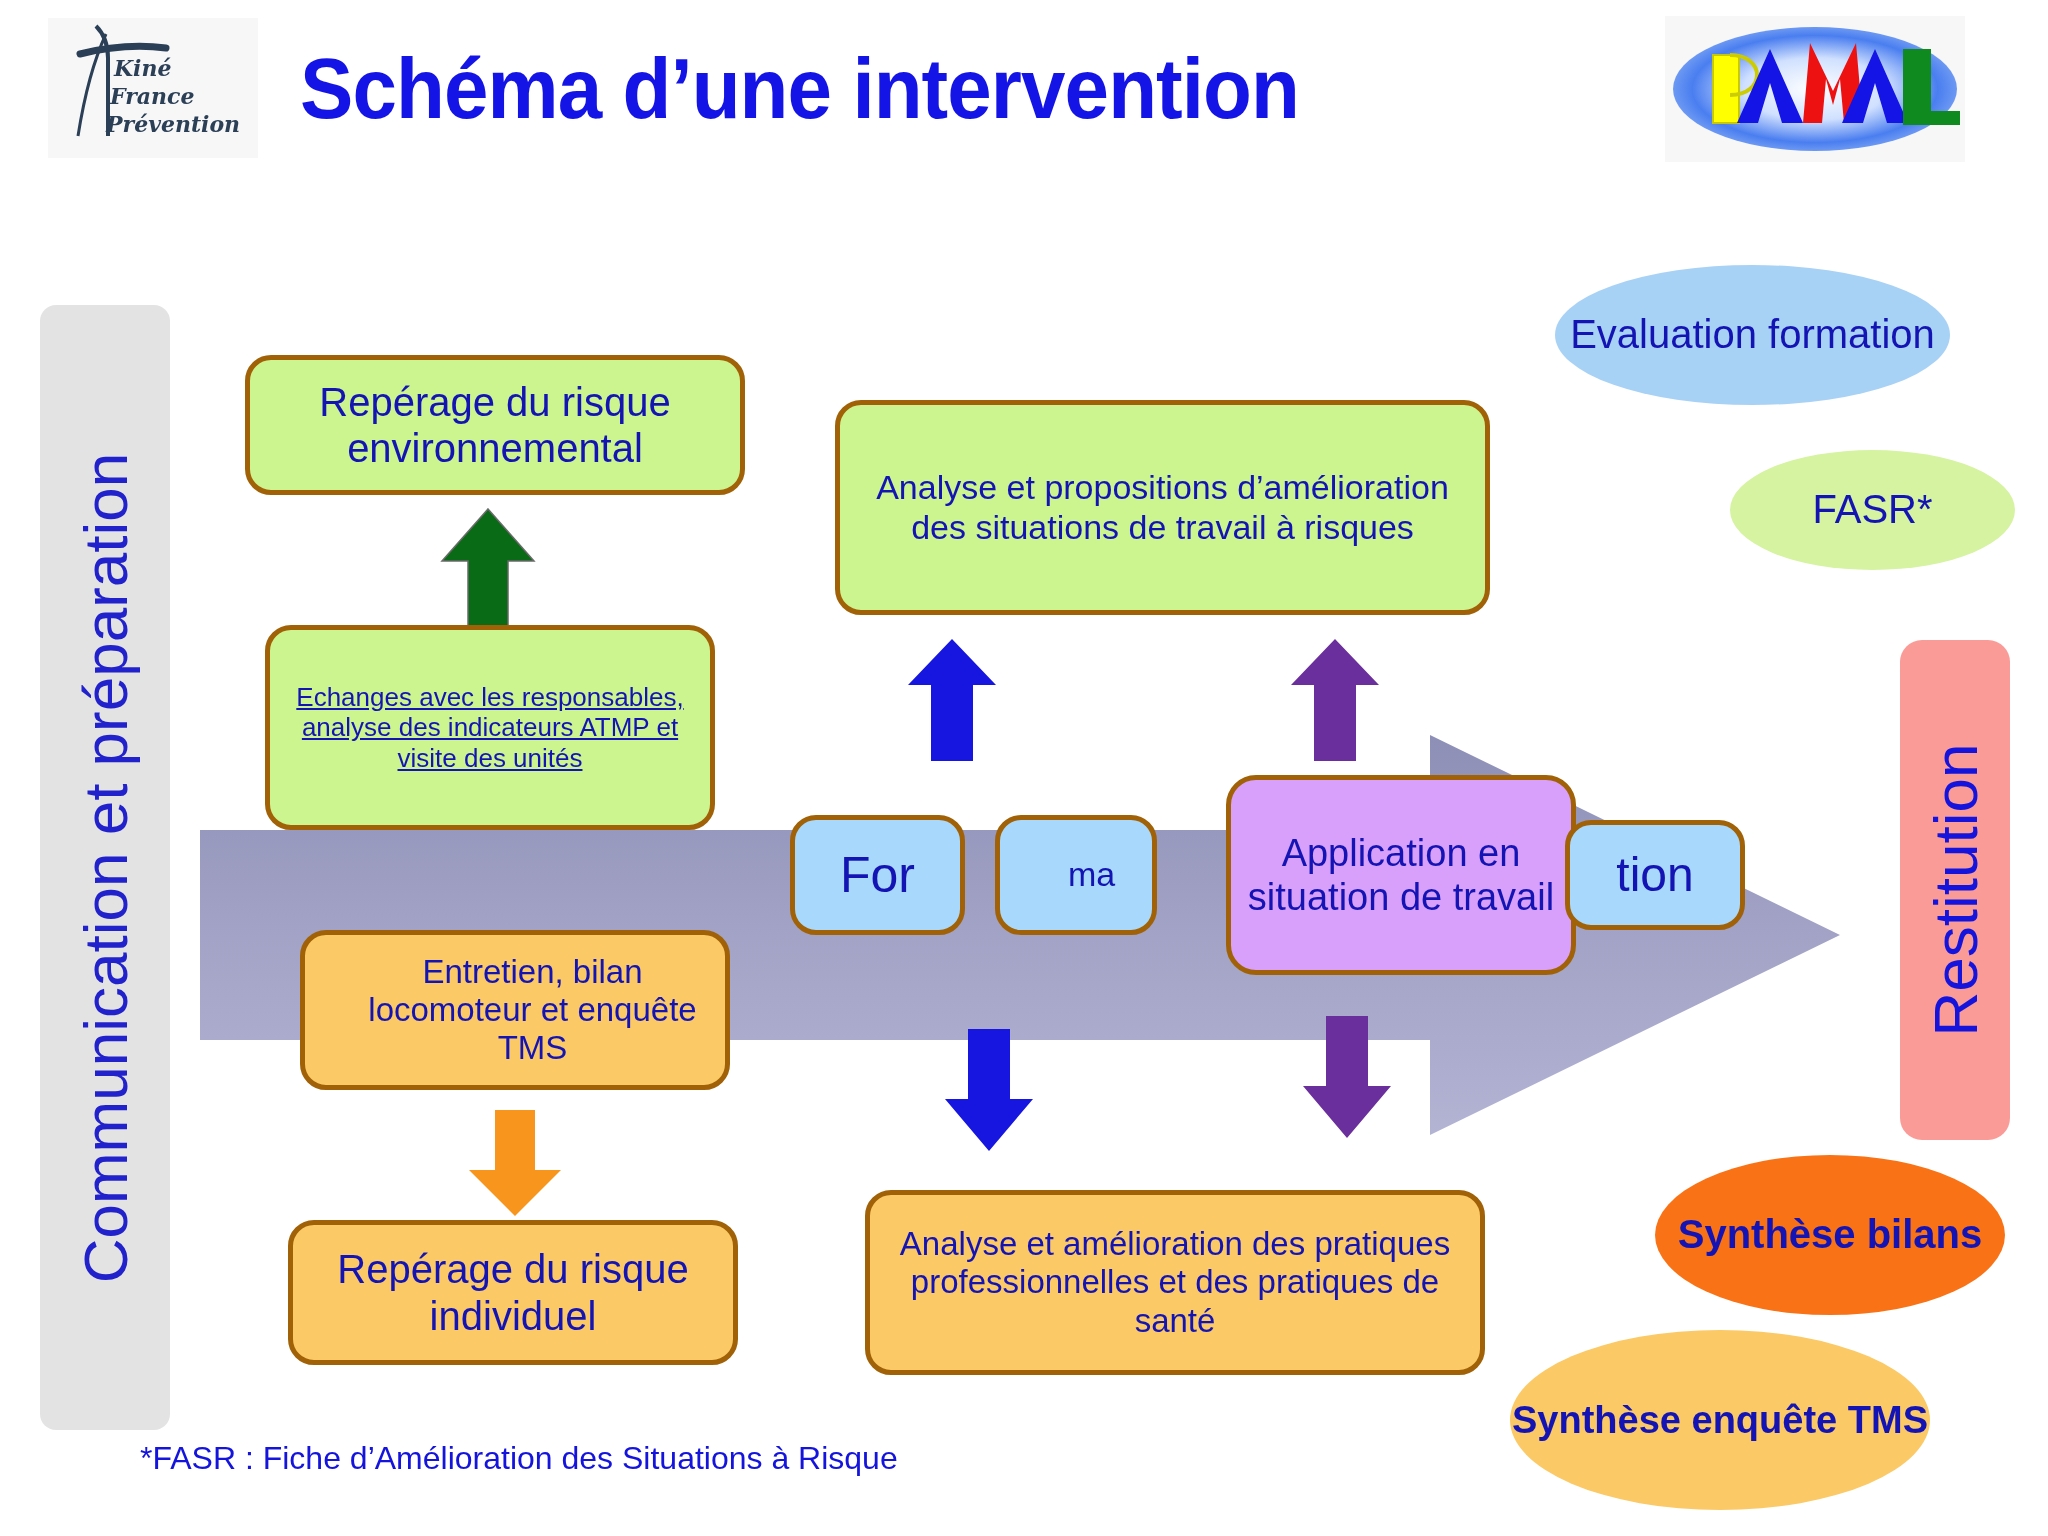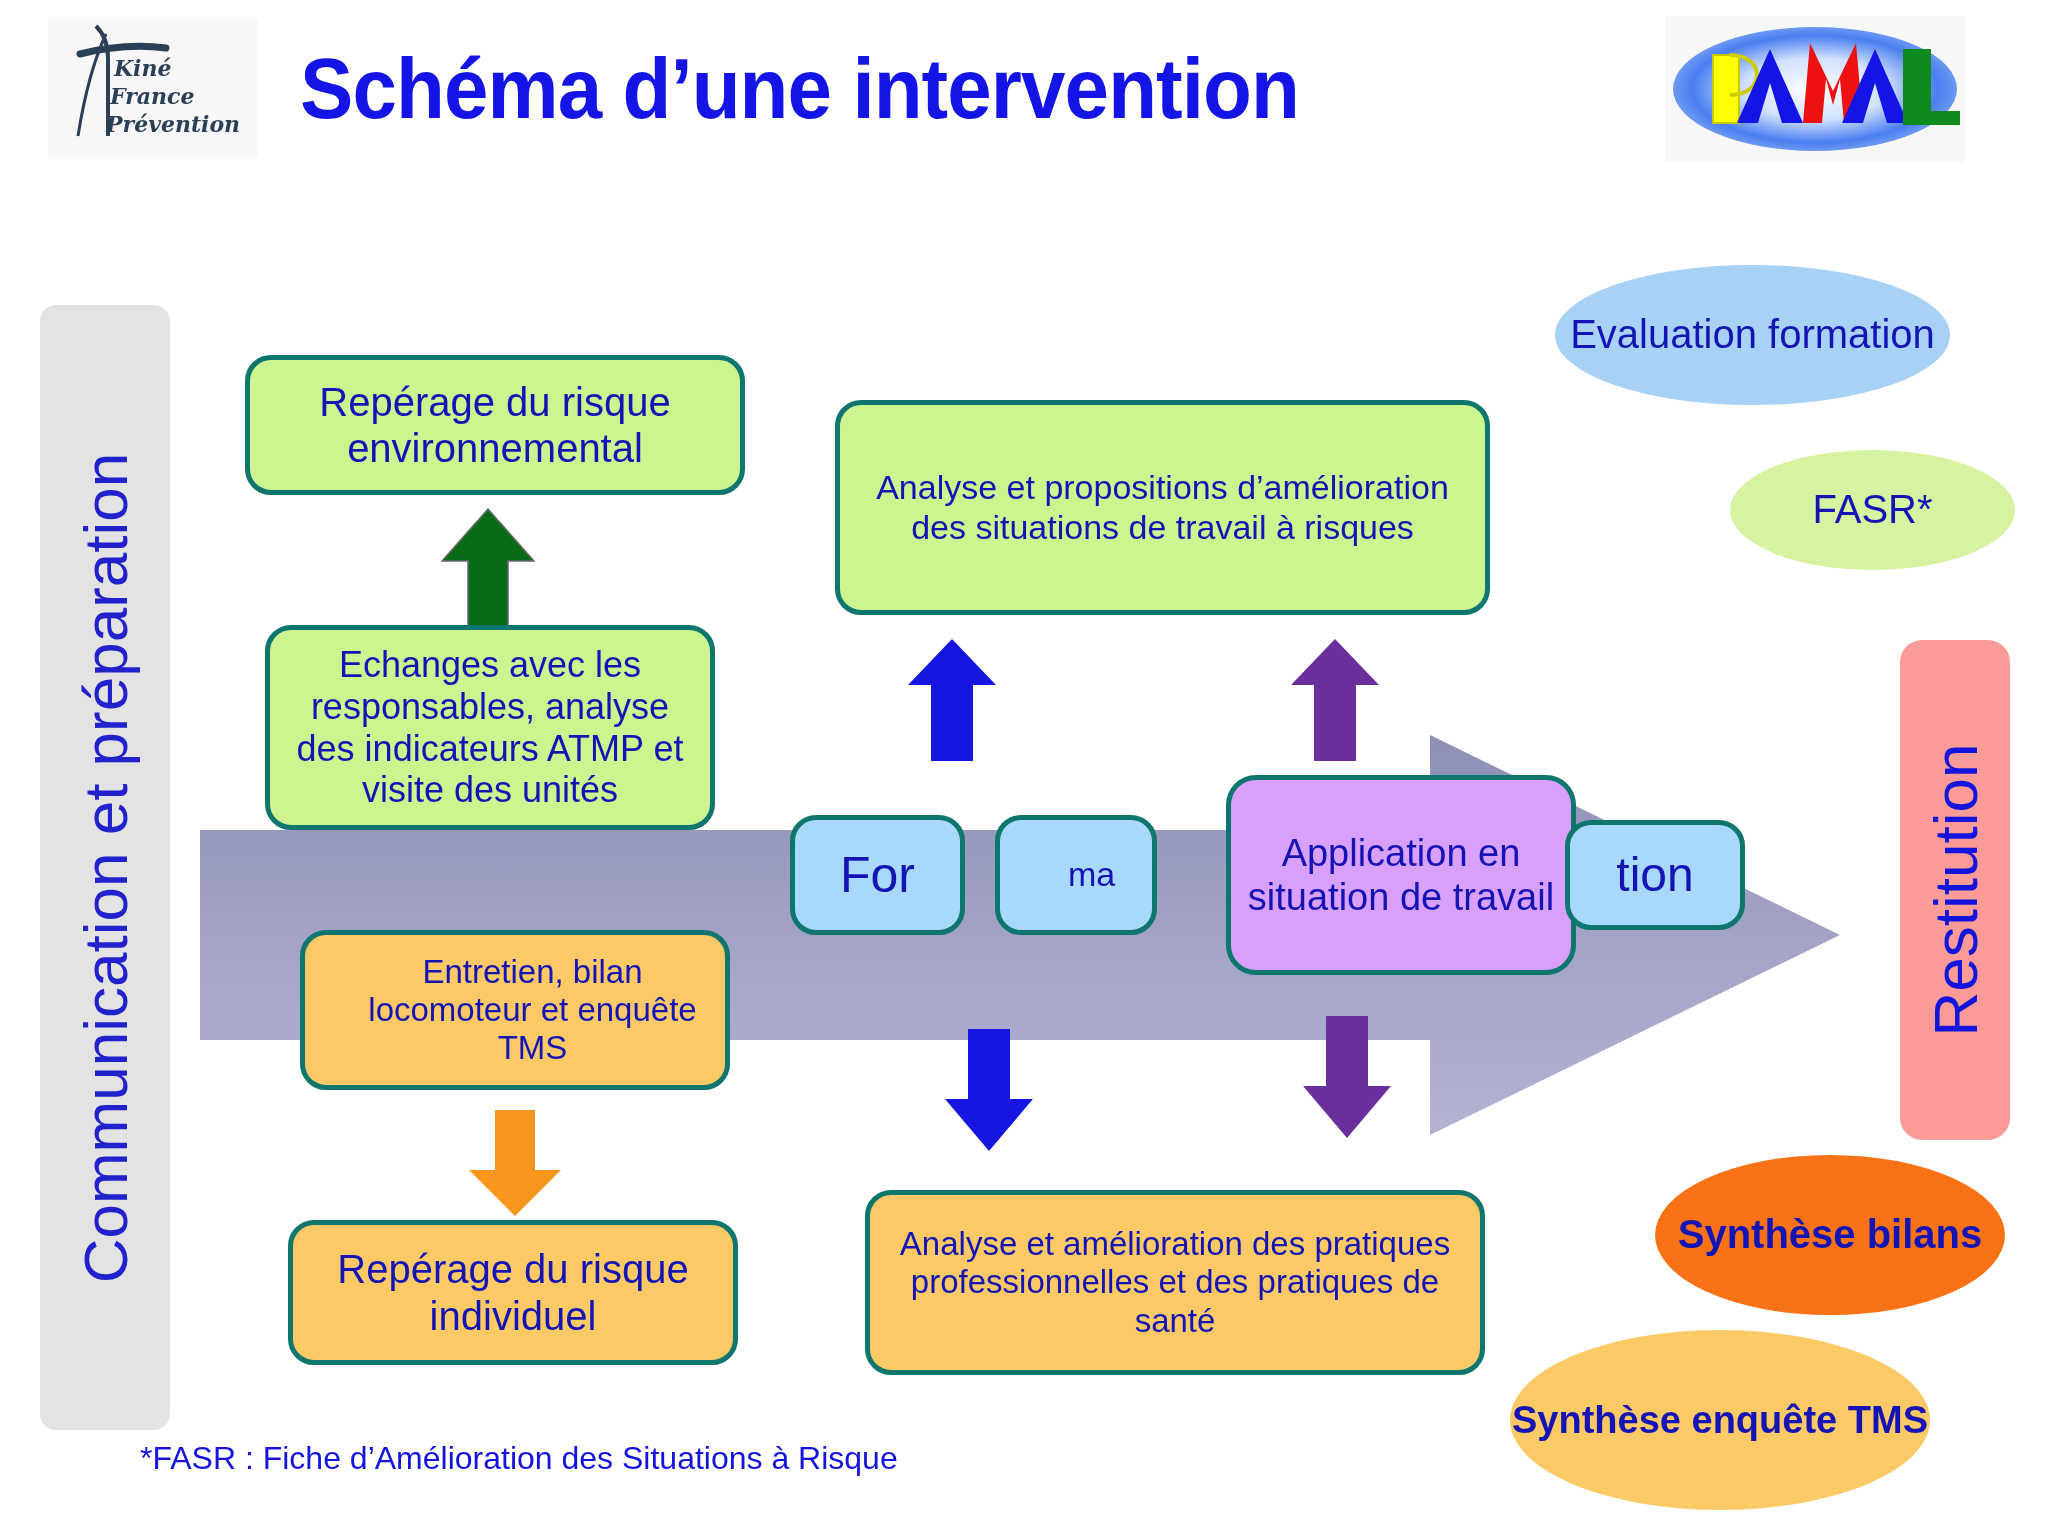--- a/index.html
+++ b/index.html
@@ -36,33 +36,33 @@
     position:absolute;left:50%;top:50%;
     transform:translate(-50%,-50%) rotate(-90deg);
     white-space:nowrap;color:#2222cc;font-size:62px;
     font-family:"Liberation Sans Narrow","Liberation Sans",sans-serif;
   }
   
   #process-arrow{left:200px;top:735px;width:1640px;height:400px;}
   
   .node{
     box-sizing:border-box;border-radius:26px;
-    border:5px solid #0f766e;
+    border:5px solid #a16207;
     display:flex;align-items:center;justify-content:center;
     text-align:center;color:#1414b4;line-height:1.16;
     padding:6px 10px;
   }
   .green{background:#ccf58f;}
   .orange{background:#fbc965;}
   .lightblue{background:#a8d8fb;}
   .violet{background:#d9a0fb;margin-left:31px;}
   .pink{background:#fa9b98;}
   
   #box-repenv{left:245px;top:355px;width:500px;height:140px;font-size:40px;}
-  #box-echanges{left:265px;top:625px;width:450px;height:205px;font-size:36px;}
+  #box-echanges{left:265px;top:625px;width:450px;height:205px;font-size:26px;text-decoration:underline;}
   #box-analyse-prop{left:835px;top:400px;width:655px;height:215px;font-size:34px;}
   #box-entretien{left:300px;top:930px;width:430px;height:160px;font-size:33px;padding-left:45px;}
   #box-repind{left:288px;top:1220px;width:450px;height:145px;font-size:40px;}
   #box-analyse-prat{left:865px;top:1190px;width:620px;height:185px;font-size:33px;}
   #box-for{left:790px;top:815px;width:175px;height:120px;font-size:50px;}
   #box-ma{left:995px;top:815px;width:162px;height:120px;font-size:34px;padding-left:41px;}
   #box-application{left:1195px;top:775px;width:350px;height:200px;font-size:38px;border-radius:30px;}
   #box-tion{left:1565px;top:820px;width:180px;height:110px;font-size:48px;}
   #box-restitution{
     left:1900px;top:640px;width:110px;height:500px;

